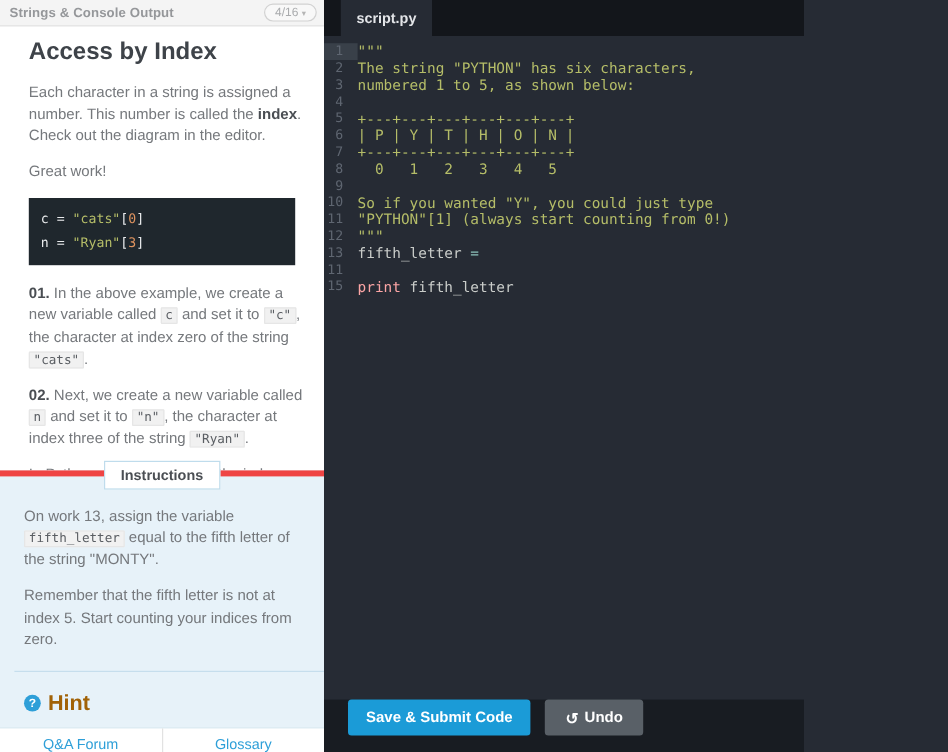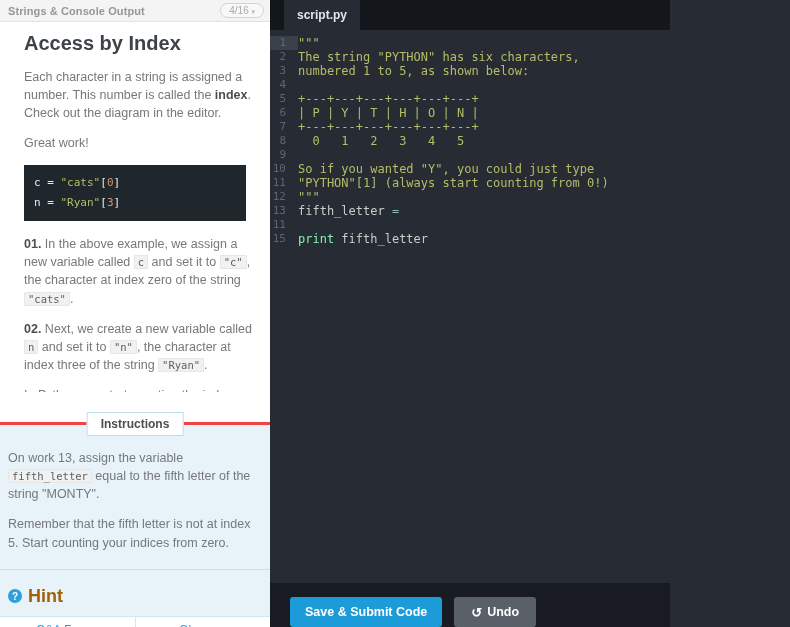--- a/index.html
+++ b/index.html
@@ -41,22 +41,22 @@
     font-family:"DejaVu Sans Mono", monospace; font-size:11px; line-height:1.85;
   }
   .cb-line { white-space:pre; }
   .codeblock .tok-v   { color:#e8eaec; }
   .codeblock .tok-p   { color:#e8eaec; }
   .codeblock .tok-str { color:#b5bd68; }
   .codeblock .tok-num { color:#de935f; }
 
   
   .instructions {
-    flex:1; background:#e7f2f9; border-top:3px solid #ef4444;
-    position:relative; padding:24px 16px 0 8px;margin-top:30px;
+    flex:1; background:#e7f2f9; border-top:5px solid #ef4444;
+    position:relative; padding:24px 16px 0 20px;
   }
   .instructions-tab {
     position:absolute; top:-13px; left:50%; transform:translateX(-50%);
     background:#ffffff; border:1px solid #bfdcec; padding:4px 13px;
     font-size:12px; font-weight:bold; color:#4a4e53; white-space:nowrap;
   }
   .hint-divider { border:0; border-top:1px solid #c6deed; margin:17px -16px 0 -8px; }
   .hint-head { display:flex; align-items:center; gap:6px; margin:16px 0 9px; cursor:pointer; }
   .hint-qicon {
     width:14px; height:14px; border-radius:50%; background:#2e9fd8; color:#fff;
@@ -91,24 +91,24 @@
   .code-line { display:flex; height:14px; }
   .code-line .gutter {
     width:28px; flex:none; text-align:right; padding-right:12px;
     color:#5f6671; font-size:11px;
   }
   .code-line.active .gutter { background:#394049; }
   .line-text { white-space:pre; }
   .tok-comment  { color:#b5bd68; }
   .tok-plain    { color:#c9ccc9; }
   .tok-operator { color:#8abeb7; }
-  .tok-keyword  { color:#86efac; }
+  .tok-keyword  { color:#fca5a5; }
 
   .bottombar {
-    height:44px; flex:none; background:#181c22; display:flex; align-items:flex-end;
+    height:44px; flex:none; background:#181c22; display:flex; align-items:flex-start;
     padding-left:20px; gap:12px;
   }
   .save-btn {
     background:#1b9bd7; color:#ffffff; font-family:"Liberation Sans",sans-serif;
     font-weight:bold; font-size:12.5px; border:none; border-radius:3px;
     padding:8px 15px; cursor:pointer;
   }
   .undo-btn {
     background:#596067; color:#ffffff; font-family:"Liberation Sans",sans-serif;
     font-weight:bold; font-size:12.5px; border:none; border-radius:3px;
@@ -128,21 +128,21 @@
     </div>
 
     <div class="content">
       <h1 class="page-title">Access by Index</h1>
       <p><span>Each character in a string is assigned a number. This number is called the </span><b>index</b><span>. Check out the diagram in the editor.</span></p>
       <p><span>Great work!</span></p>
       <div class="codeblock">
         <div class="cb-line"><span class="tok-v">c</span><span class="tok-p"> = </span><span class="tok-str">"cats"</span><span class="tok-p">[</span><span class="tok-num">0</span><span class="tok-p">]</span></div>
         <div class="cb-line"><span class="tok-v">n</span><span class="tok-p"> = </span><span class="tok-str">"Ryan"</span><span class="tok-p">[</span><span class="tok-num">3</span><span class="tok-p">]</span></div>
       </div>
-      <p><b>01.</b><span> In the above example, we assign a new variable called </span><code class="icode">c</code><span> and set it to </span><code class="icode">"c"</code><span>, the character at index zero of the string </span><code class="icode">"cats"</code><span>.</span></p>
+      <p><b>01.</b><span> In the above example, we create a new variable called </span><code class="icode">c</code><span> and set it to </span><code class="icode">"c"</code><span>, the character at index zero of the string </span><code class="icode">"cats"</code><span>.</span></p>
       <p><b>02.</b><span> Next, we create a new variable called </span><code class="icode">n</code><span> and set it to </span><code class="icode">"n"</code><span>, the character at index three of the string </span><code class="icode">"Ryan"</code><span>.</span></p>
       <p><span>In Python, we start counting the index from zero instead of one.</span></p>
     </div>
 
     <div class="instructions">
       <div class="instructions-tab">Instructions</div>
       <p><span>On work 13, assign the variable </span><code class="icode">fifth_letter</code><span> equal to the fifth letter of the string "MONTY".</span></p>
       <p><span>Remember that the fifth letter is not at index 5. Start counting your indices from zero.</span></p>
       <hr class="hint-divider">
       <div class="hint-head">

